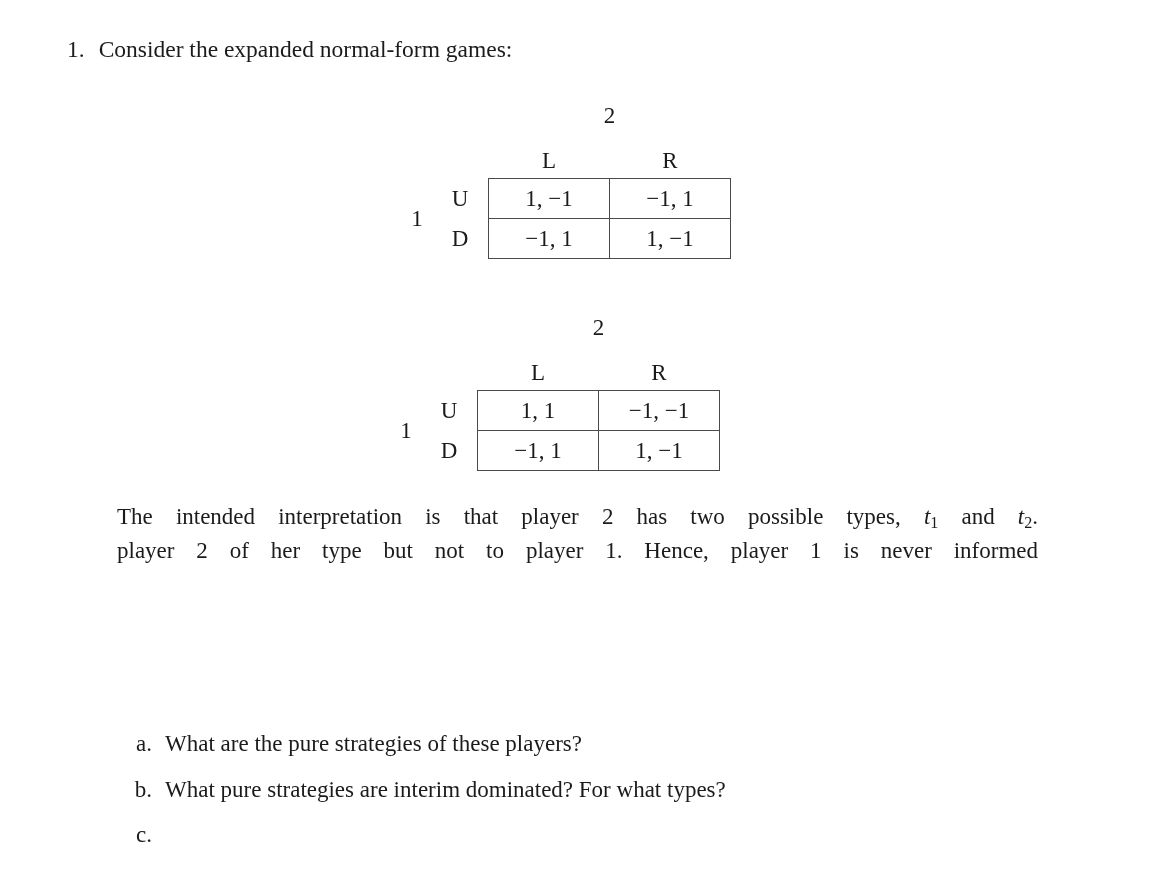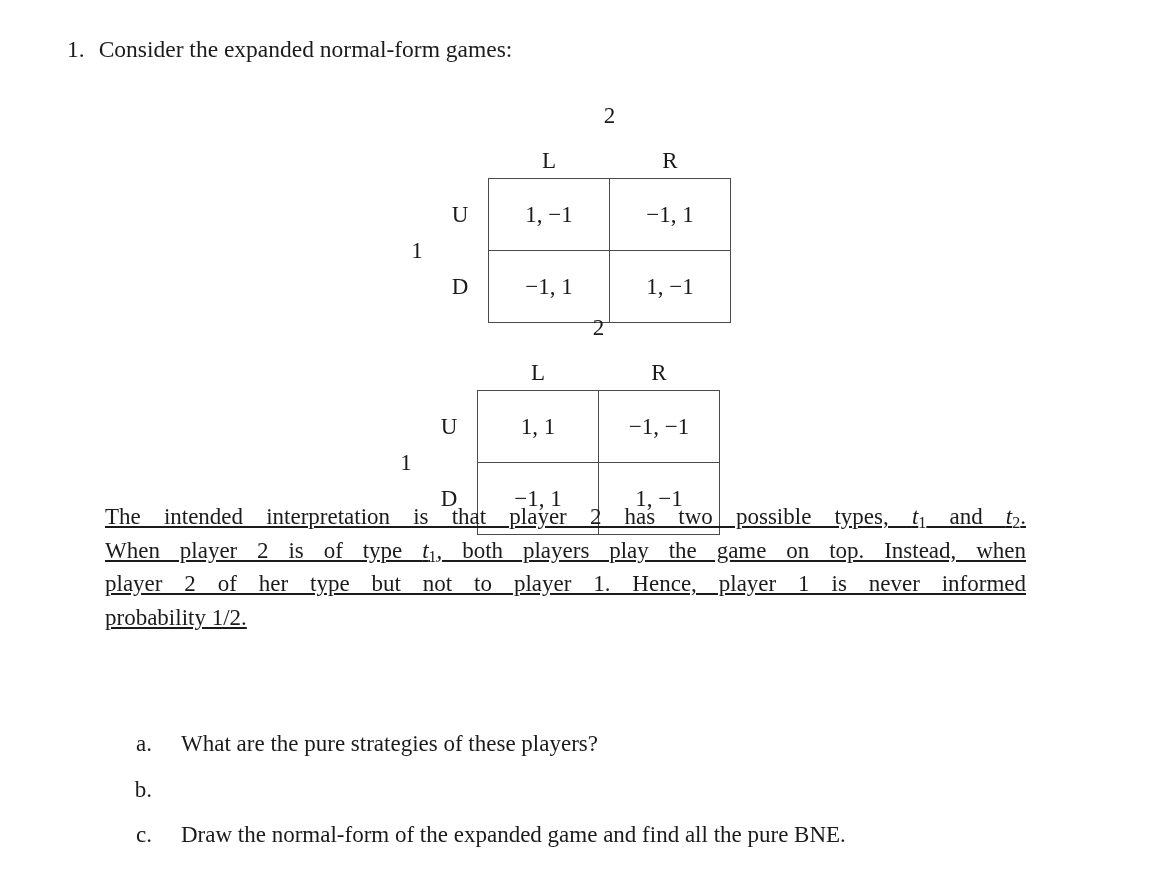--- a/index.html
+++ b/index.html
@@ -58,33 +58,32 @@
     text-align: center;
   }
   .game-table td.row-label {
     width: 56px;
     text-align: center;
   }
   .game-table td.payoff {
     border: 1px solid #4a4a4a;
     min-width: 88px;
     height: 39px;
-    padding: 16px 16px;
+    padding: 0 16px;
     white-space: nowrap;
   }
   #game-1 { left: 402px; top: 100px; }
   #game-2 { left: 391px; top: 312px; }
   
   .paragraph {
     position: absolute;
-    left: 105px;
+    left: 117px;
     top: 500px;
     width: 921px;
     font-size: 23px;
-    text-decoration: underline;
   }
   .tex-line {
     line-height: 33.5px;
     white-space: normal;
   }
   .tex-line.justified {
     text-align: justify;
     text-align-last: justify;
   }
   .math-var { font-style: italic; }
@@ -106,21 +105,21 @@
     margin-bottom: 20.5px;
     font-size: 23px;
     line-height: 25px;
   }
   .subq-label {
     width: 20px;
     text-align: right;
     flex: 0 0 auto;
   }
   .subq-text {
-    margin-left: 29px;
+    margin-left: 13px;
     white-space: nowrap;
   }
 </style>
 </head>
 <body>
 
 <div class="page">
 
   <div class="problem-heading">
     <span>1.</span>
@@ -172,32 +171,30 @@
     <tr>
       <td class="row-label">D</td>
       <td class="payoff">−1, 1</td>
       <td class="payoff">1, −1</td>
     </tr>
   </tbody>
     </table>
 
   <div class="paragraph">
       <div class="tex-line justified"><span>The intended interpretation is that player 2 has two possible types, </span><span class="math-var">t</span><span class="msub">1</span><span> and </span><span class="math-var">t</span><span class="msub">2</span><span>.</span></div>
-      <div class="tex-line justified"><span>When player 2 is of type </span><span class="math-var">t</span><span class="msub">1</span><span>, both players play the game on top. Instead, when</span></div>
       <div class="tex-line justified"><span>player 2 of her type but not to player 1. Hence, player 1 is never informed</span></div>
-      <div class="tex-line"><span>probability 1/2.</span></div>
     </div>
 
   <div class="subquestions">
     <div class="subquestion">
       <span class="subq-label">a.</span>
       <span class="subq-text">What are the pure strategies of these players?</span>
     </div>
     <div class="subquestion">
       <span class="subq-label">b.</span>
+      <span class="subq-text">What pure strategies are interim dominated? For what types?</span>
     </div>
     <div class="subquestion">
       <span class="subq-label">c.</span>
-      <span class="subq-text">Draw the normal-form of the expanded game and find all the pure BNE.</span>
     </div>
   </div>
 
 </div>
 
 </body></html>

